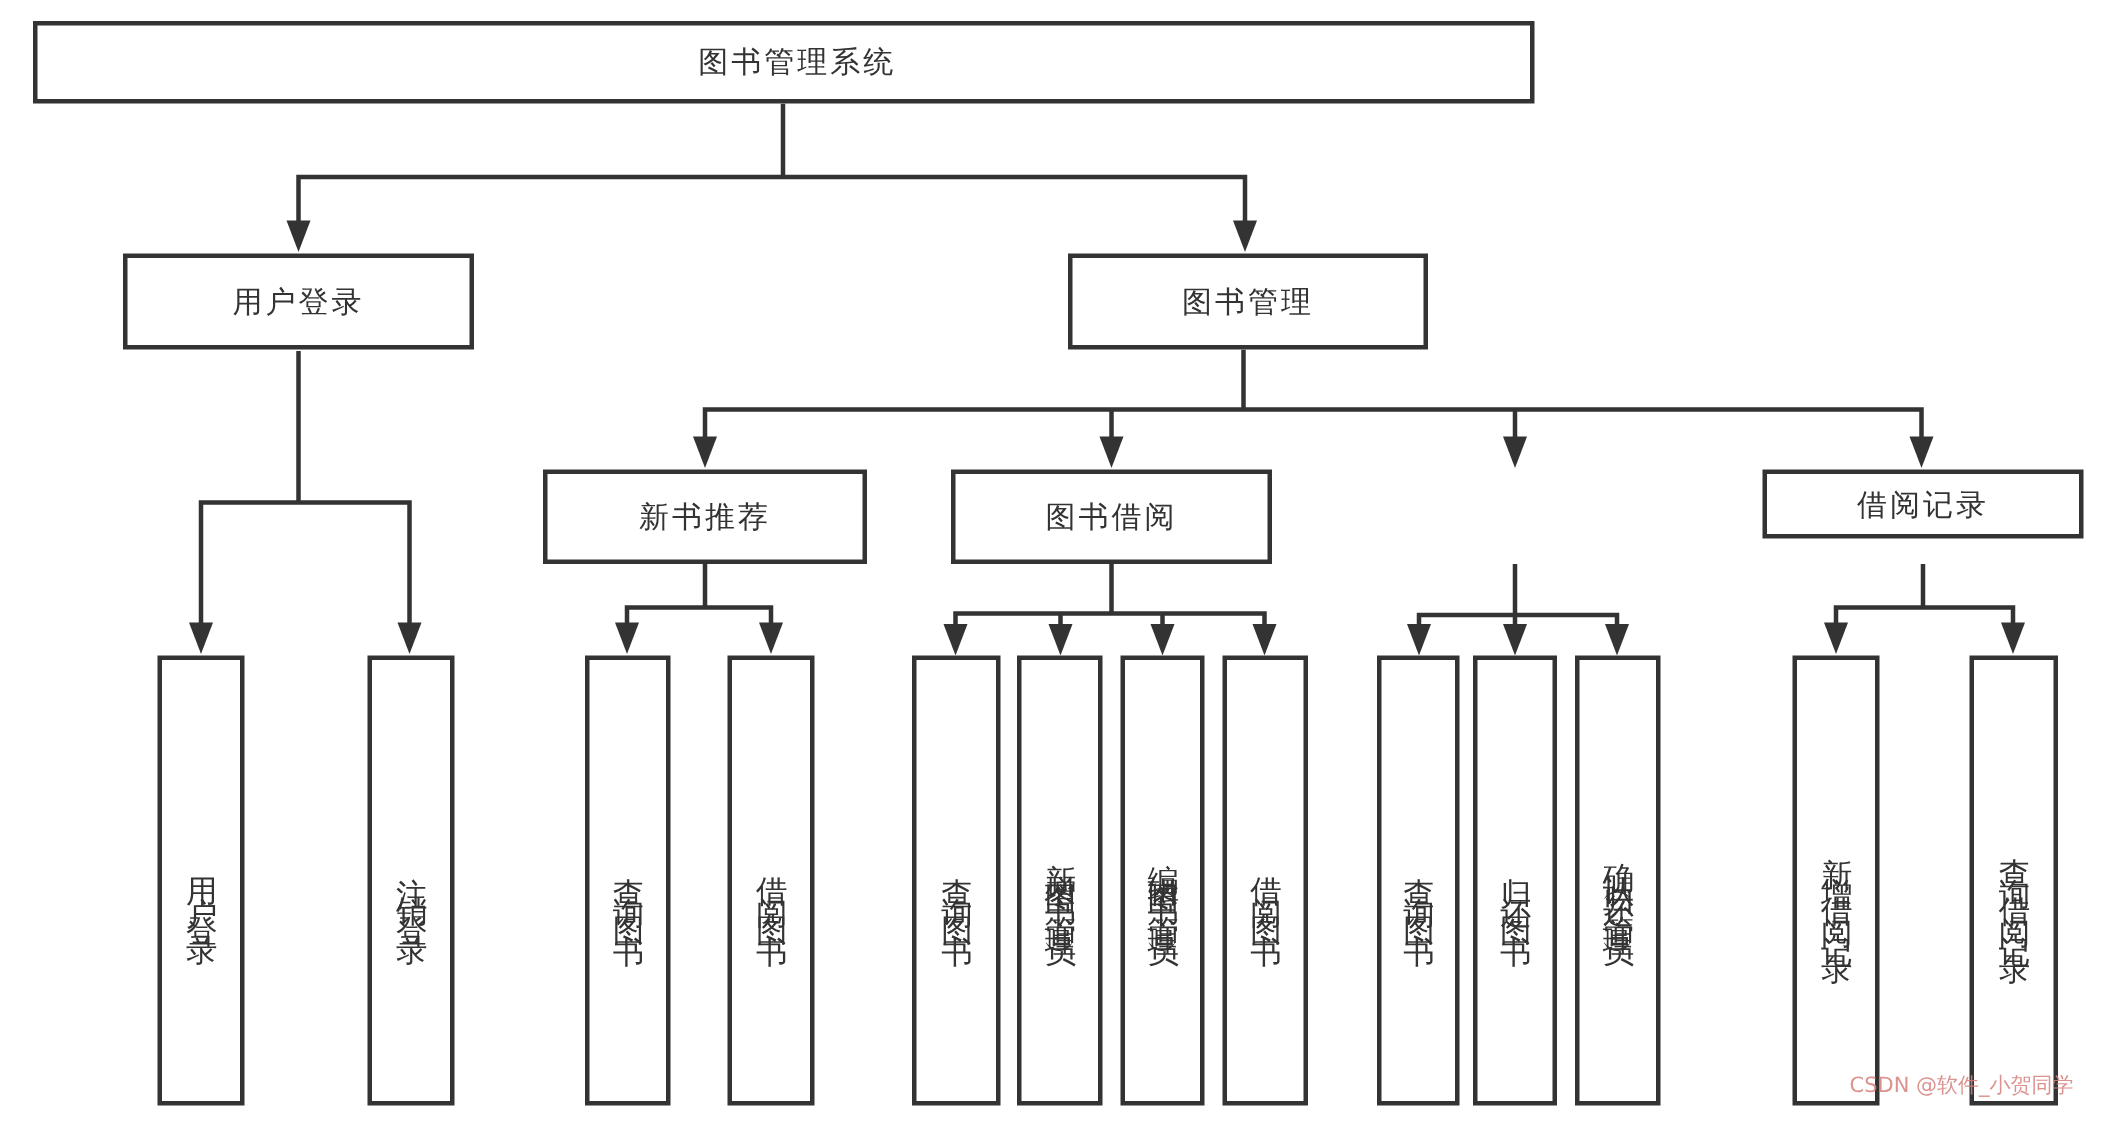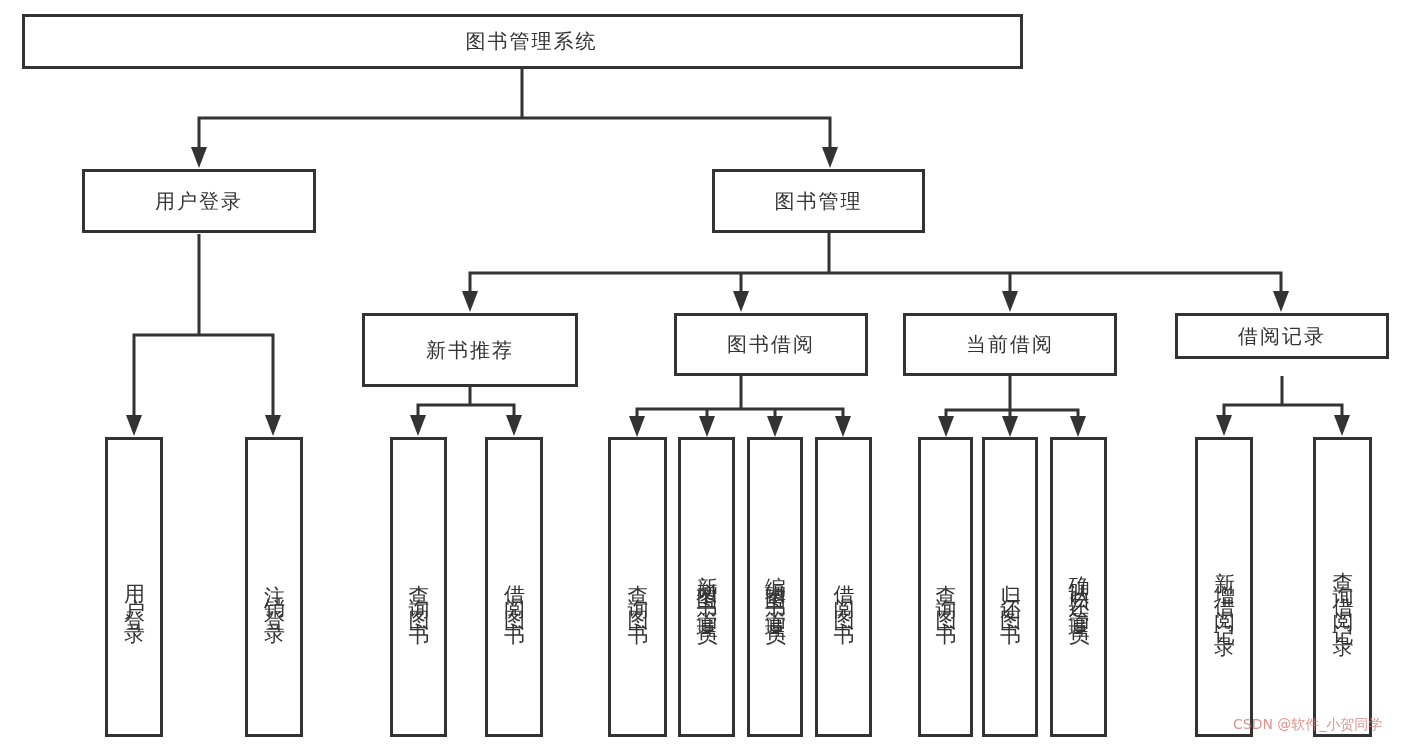--- a/index.html
+++ b/index.html
@@ -17,23 +17,23 @@
   }
   
   .leaf span{
     writing-mode:vertical-rl;text-orientation:mixed;
     letter-spacing:13px;padding-top:13px;line-height:1;font-size:21px;
   }
   .leaf span.tight{letter-spacing:7px;padding-top:7px;}
   
   .n-root{left:22px;top:14px;width:1001px;height:55px;padding-left:18px;}
   .n-l2-0{left:82px;top:169px;width:234px;height:64px;}
-  .n-l2-1{left:712px;top:169px;width:213px;height:64px;align-items:center;}
-  .n-l3-0{left:362px;top:313px;width:216px;height:74px;}
-  .n-l3-1{left:634px;top:313px;width:194px;height:63px;margin-left:40px;}
+  .n-l2-1{left:712px;top:169px;width:240px;height:64px;align-items:center;}
+  .n-l3-0{left:362px;top:313px;width:216px;height:63px;}
+  .n-l3-1{left:634px;top:313px;width:214px;height:63px;}
   .n-l3-2{left:903px;top:313px;width:214px;height:63px;}
   .n-l3-3{left:1175px;top:313px;width:214px;height:46px;}
   .leaf{top:437px;height:300px;}
   .n-ul-0{left:105px;width:58px;}
   .n-ul-1{left:245px;width:58px;}
   .n-nb-0{left:390px;width:57px;}
   .n-nb-1{left:485px;width:58px;}
   .n-br-0{left:608px;width:59px;}
   .n-br-1{left:678px;width:57px;}
   .n-br-2{left:747px;width:56px;}
@@ -104,23 +104,20 @@
   <div class="node n-l2-1">
     <span>图书管理</span>
   </div>
 
   <div class="node n-l3-0">
     <span>新书推荐</span>
   </div>
   <div class="node n-l3-1">
     <span>图书借阅</span>
   </div>
-  <div class="node n-l3-2">
-    <span>当前借阅</span>
-  </div>
   <div class="node n-l3-3">
     <span>借阅记录</span>
   </div>
 
   <div class="node leaf n-ul-0">
     <span>用户登录</span>
   </div>
   <div class="node leaf n-ul-1">
     <span>注销登录</span>
   </div>

